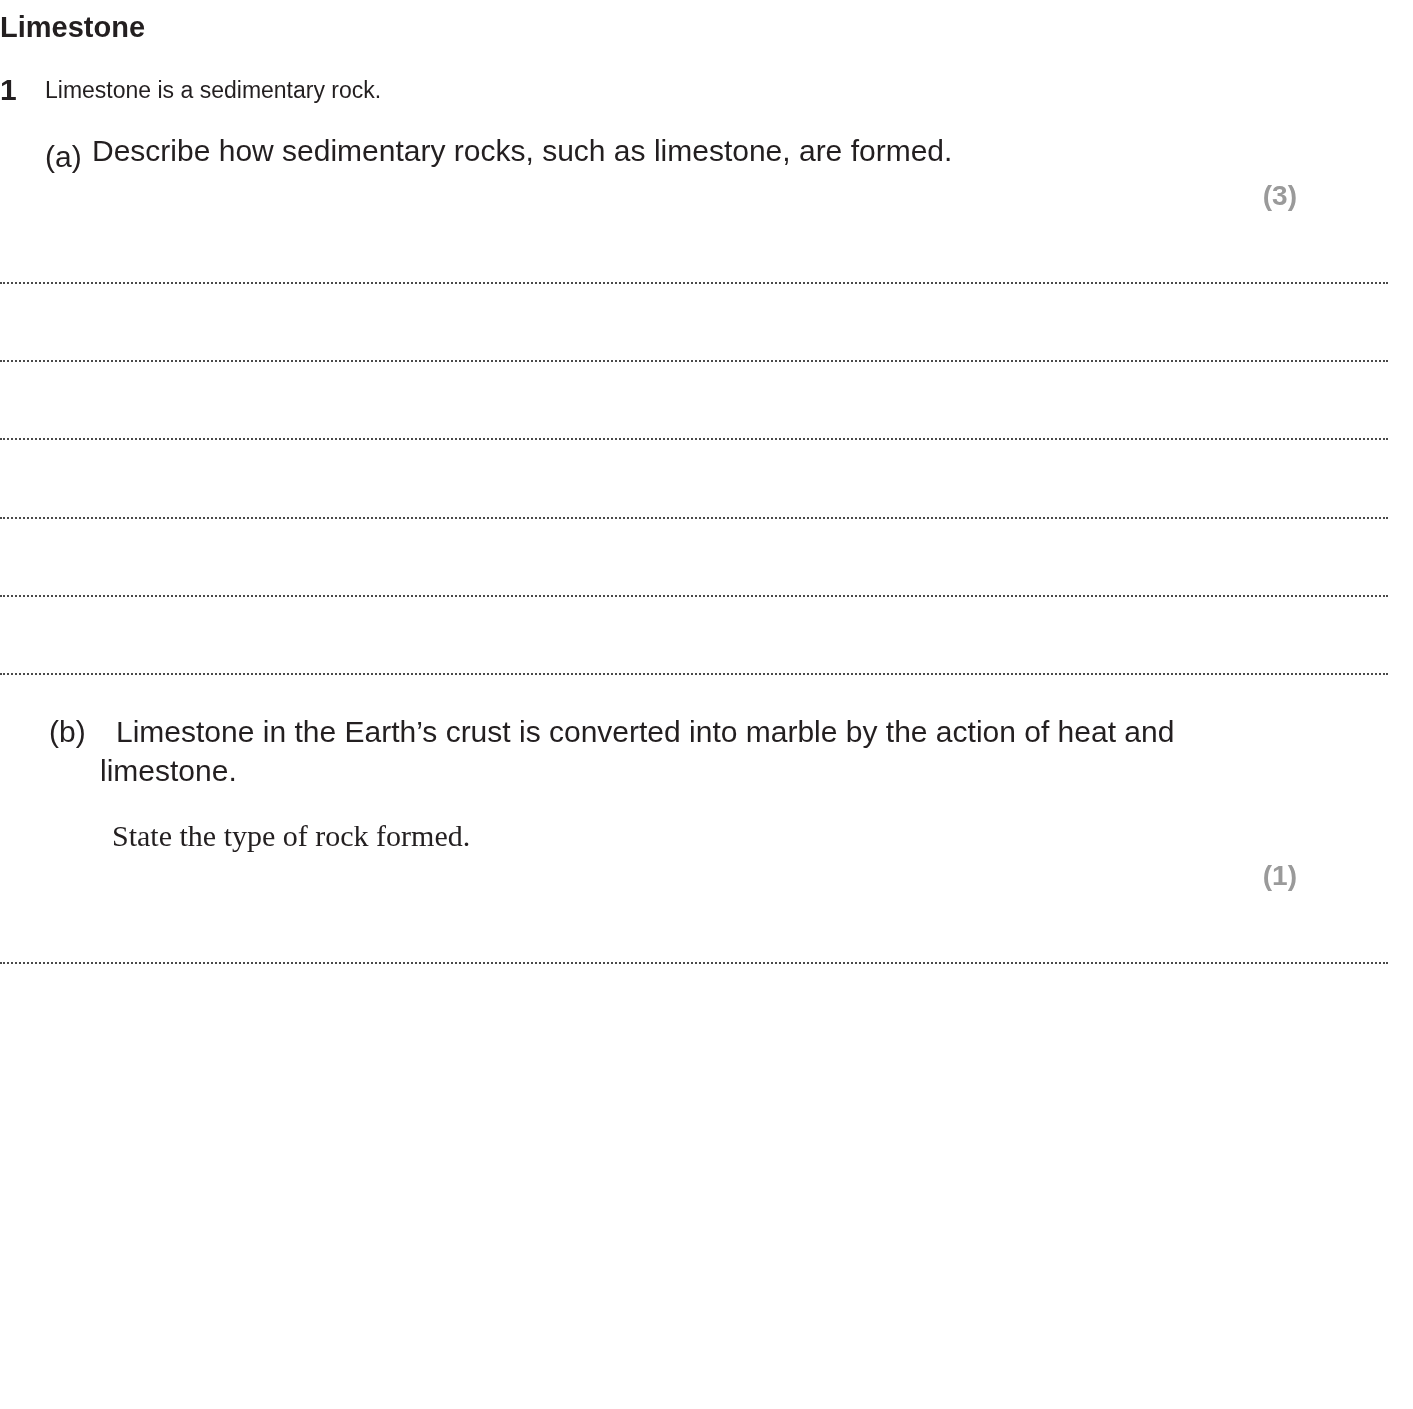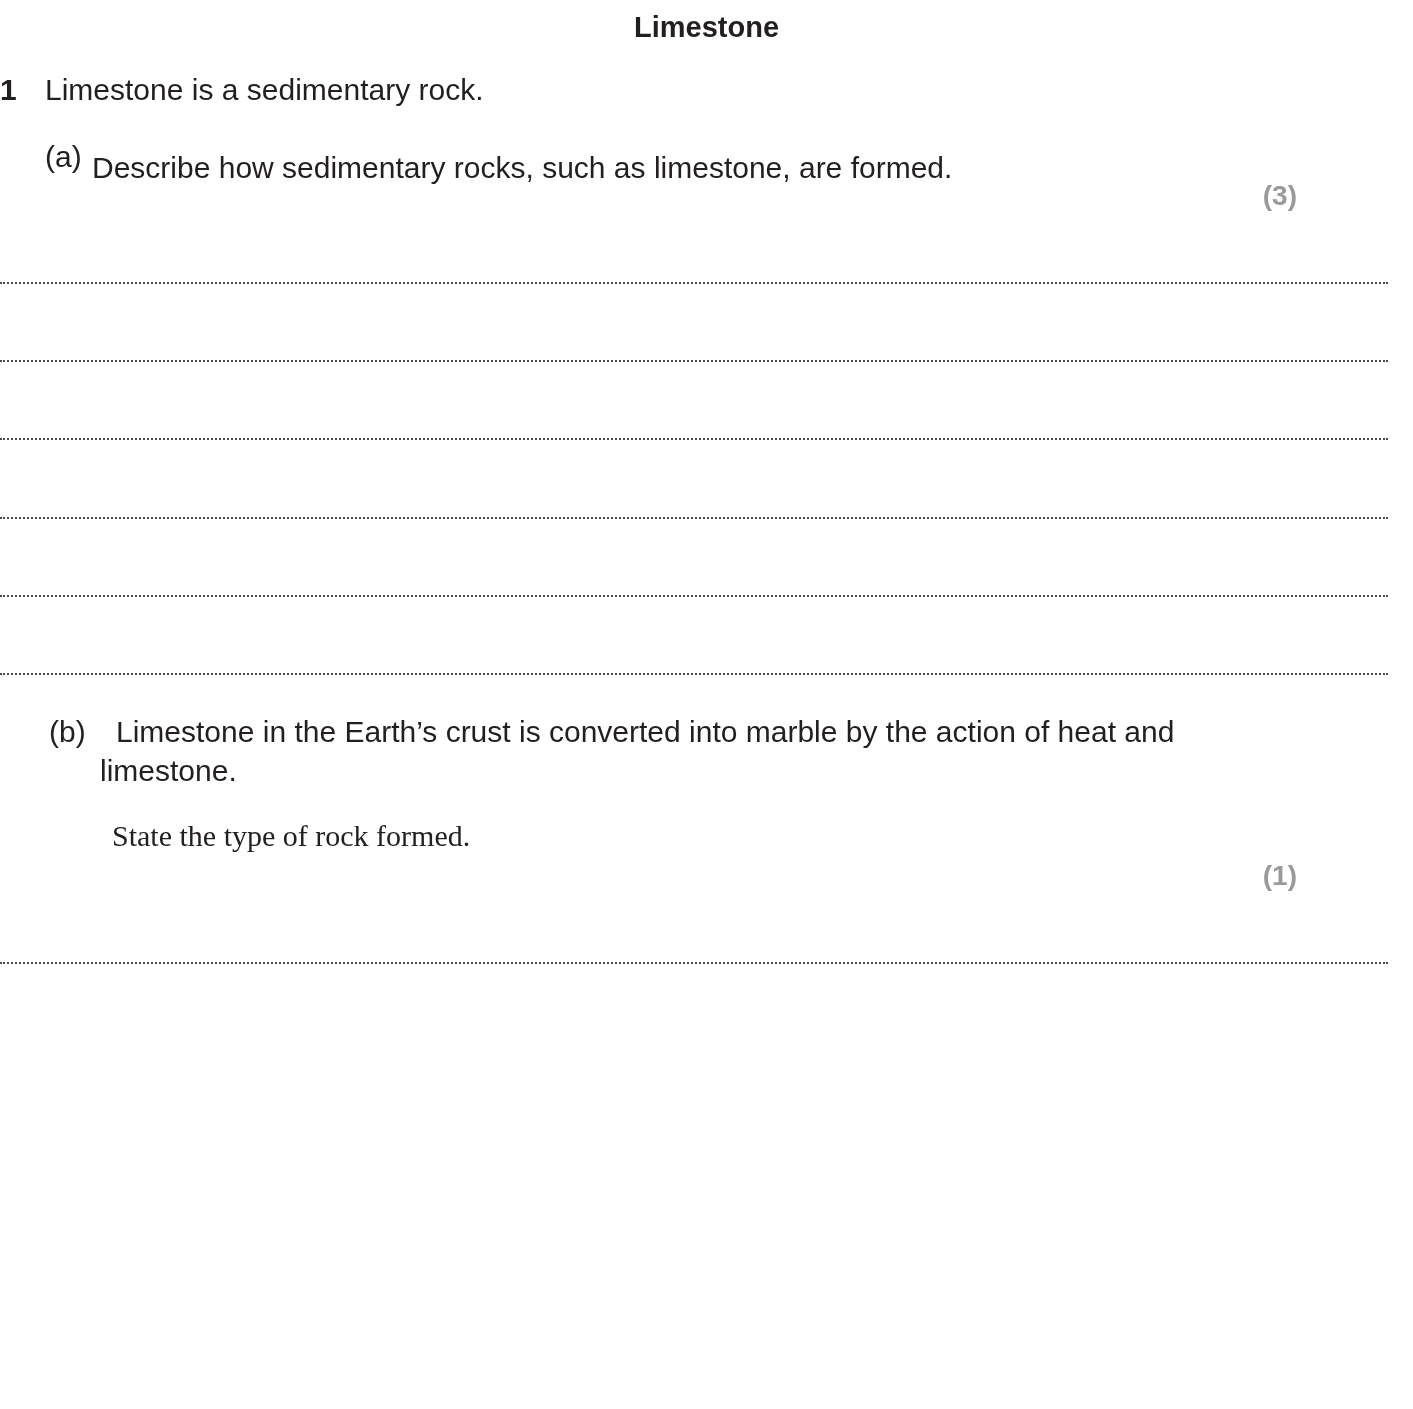--- a/index.html
+++ b/index.html
@@ -12,34 +12,33 @@
       height: 1409px;
       position: relative;
       overflow: hidden;
       font-family: "Liberation Sans", "DejaVu Sans", sans-serif;
       color: #231f20;
     }
     .abs { position: absolute; }
     .title {
       left: 0; width: 1413px;
       top: 9px;
-      text-align: center;
       font-weight: bold;
       font-size: 29px;
       line-height: 36px;
     }
     .qnum {
       left: 0; top: 71px;
       font-weight: bold;
       font-size: 30px;
       line-height: 38px;
     }
     .qtext {
       left: 45px; top: 71px;
-      font-size: 30px;
+      font-size: 23px;
       line-height: 38px;
     }
     .partlabel {
       font-size: 30px;
       line-height: 38px;
     }
     .parttext {
       font-size: 30px;
       line-height: 38px;
     }
@@ -61,21 +60,21 @@
   </style>
 </head>
 <body>
 
 <div class="abs title">Limestone</div>
 
 <div class="abs qnum">1</div>
 <div class="abs qtext">Limestone is a sedimentary rock.</div>
 
 <div class="abs partlabel" style="left:45px; top:138px;">(a)</div>
-<div class="abs parttext" style="left:92px; top:149px;">Describe how sedimentary rocks, such as limestone, are formed.</div>
+<div class="abs parttext" style="left:92px; top:132px;">Describe how sedimentary rocks, such as limestone, are formed.</div>
 <div class="abs marks" style="top:178px;">(3)</div>
 
 <div class="abs answer-line" style="top:282px;"></div>
 <div class="abs answer-line" style="top:360px;"></div>
 <div class="abs answer-line" style="top:438px;"></div>
 <div class="abs answer-line" style="top:517px;"></div>
 <div class="abs answer-line" style="top:595px;"></div>
 <div class="abs answer-line" style="top:673px;"></div>
 
 <div class="abs partlabel" style="left:49px; top:713px;">(b)</div>

